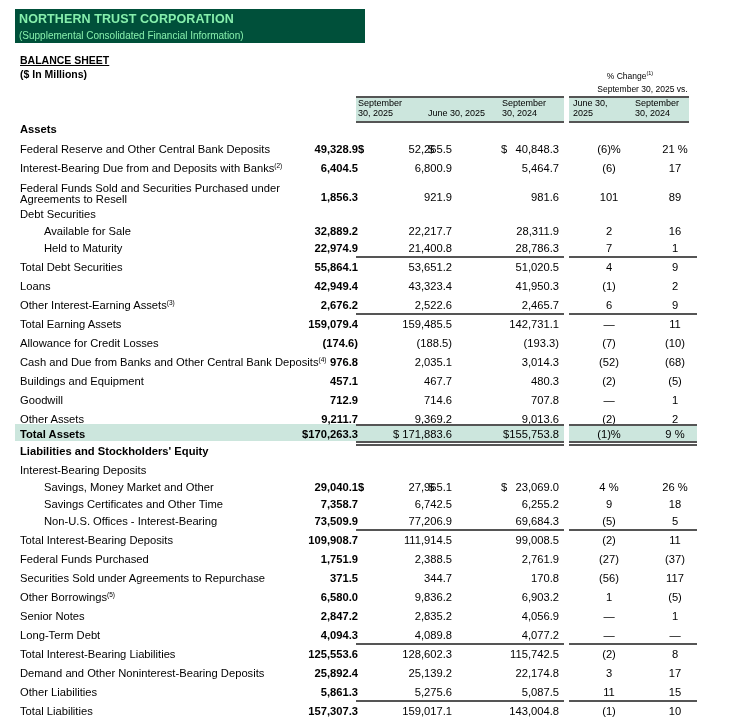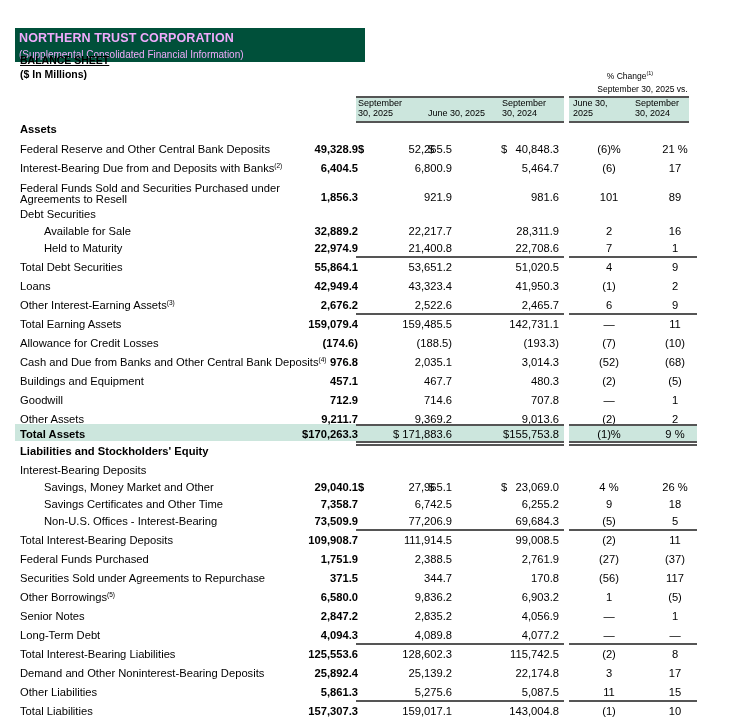--- a/index.html
+++ b/index.html
@@ -1,17 +1,17 @@
 <!DOCTYPE html>
 <html><head>
 <meta charset="utf-8">
 <style>
   html, body { margin:0; padding:0; background:#ffffff; }
   body { width:730px; height:720px; overflow:hidden; font-family:"Liberation Sans", sans-serif; color:#000; position:relative; }
-  .banner { position:absolute; left:15px; top:9px; width:350px; height:34px; background:#00503a; color:#f0abfc;margin-top:19px; }
+  .banner { position:absolute; left:15px; top:9px; width:350px; height:34px; background:#00503a; color:#86efac; }
   .banner .t1 { position:absolute; left:4px; top:3px; font-size:12.5px; font-weight:bold; letter-spacing:0.1px; }
   .banner .t2 { position:absolute; left:4px; top:21px; font-size:10px; }
   .bs-title { position:absolute; left:20px; top:54px; font-size:10.5px; font-weight:bold; text-decoration:underline; }
   .bs-units { position:absolute; left:20px; top:68px; font-size:10.5px; font-weight:bold; }
 
   .pct-h1 { position:absolute; left:570px; top:70px; width:120px; text-align:center; font-size:8.5px; }
   .pct-h1 sup { font-size:5.5px; }
   .pct-h2 { position:absolute; left:570px; top:84px; width:145px; text-align:center; font-size:8.5px; }
 
   .hdr { position:absolute; top:96px; height:23px; background:#cce6dd; border-top:2.5px solid #555; border-bottom:2.5px solid #555; }
@@ -117,21 +117,21 @@
       <span class="v c1" style="top:2px;">32,889.2</span>
       <span class="v c2" style="top:2px;">22,217.7</span>
       <span class="v c3" style="top:2px;">28,311.9</span>
       <span class="v p1" style="top:2px;">2</span>
       <span class="v p2" style="top:2px;">16</span>
     </div>
     <div class="row" style="top:240px;">
       <div class="lbl ind" style="top:2px;"><span>Held to Maturity</span></div>
       <span class="v c1" style="top:2px;">22,974.9</span>
       <span class="v c2" style="top:2px;">21,400.8</span>
-      <span class="v c3" style="top:2px;">22,708.6</span>
+      <span class="v c3" style="top:2px;">28,786.3</span>
       <span class="v p1" style="top:2px;">7</span>
       <span class="v p2" style="top:2px;">1</span>
     </div>
     <div class="row" style="top:259px;">
       <div class="lbl" style="top:2px;"><span>Total Debt Securities</span></div>
       <span class="v c1" style="top:2px;">55,864.1</span>
       <span class="v c2" style="top:2px;">53,651.2</span>
       <span class="v c3" style="top:2px;">51,020.5</span>
       <span class="v p1" style="top:2px;">4</span>
       <span class="v p2" style="top:2px;">9</span>

